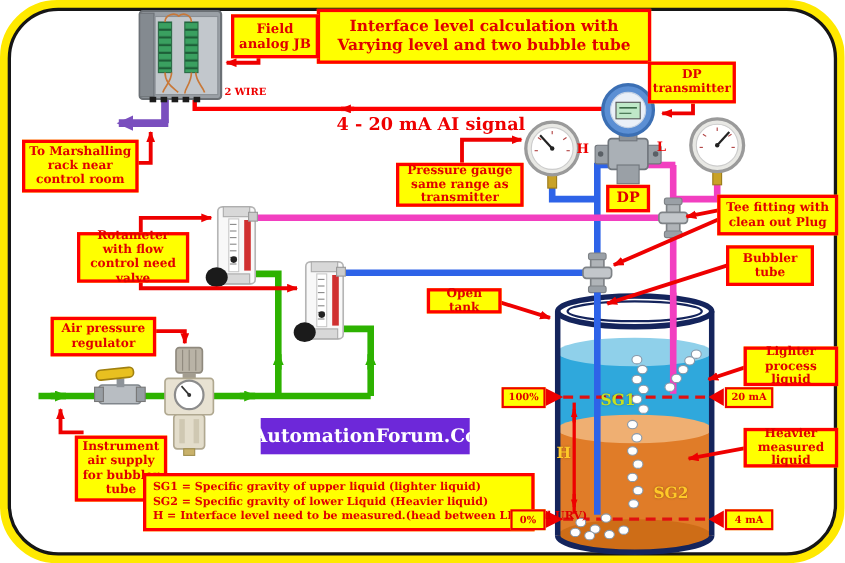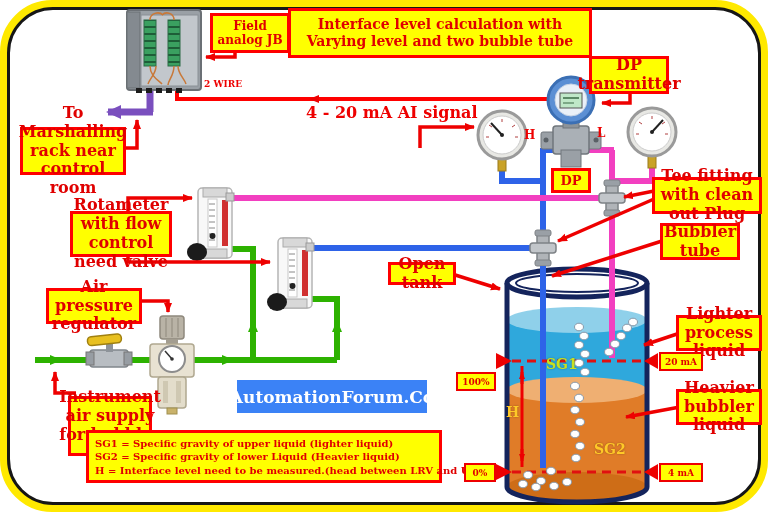--- a/index.html
+++ b/index.html
@@ -2,31 +2,31 @@
 <html><head>
 <meta charset="utf-8">
 <style>
   html,body{margin:0;padding:0;background:#fff;}
   #stage{position:relative;width:768px;height:512px;background:#fff;overflow:hidden;
          font-family:"DejaVu Serif", serif;}
   .frame-yellow{position:absolute;inset:0;border:9px solid #ffe900;border-radius:52px;pointer-events:none;z-index:1;}
   .frame-black{position:absolute;inset:7px;border:3px solid #161616;border-radius:46px;pointer-events:none;z-index:1;}
   #diagram{position:absolute;inset:0;z-index:2;}
   .lbl{position:absolute;z-index:3;background:#ffff00;border:3px solid #ff0000;color:#e00000;
-       font-weight:bold;font-size:16px;line-height:1.18;text-align:center;
+       font-weight:bold;font-size:11px;line-height:1.18;text-align:center;
        display:flex;align-items:center;justify-content:center;box-sizing:border-box;padding:1px 3px;}
   .title{font-size:14px;line-height:1.25;}
   .freetext{position:absolute;z-index:3;color:#ee0000;font-weight:bold;white-space:nowrap;}
   .tanktext{position:absolute;z-index:4;font-weight:bold;white-space:nowrap;text-shadow:0 0 2px rgba(0,0,0,.35);}
   .minibox{position:absolute;z-index:4;background:#ffff00;border:2px solid #ee0000;color:#e00000;
        font-weight:bold;font-size:9px;display:flex;align-items:center;justify-content:center;box-sizing:border-box;}
-  .watermark{position:absolute;z-index:3;background:#3b82f6;color:#ffffff;font-weight:bold;font-size:17px;
+  .watermark{position:absolute;z-index:3;background:#6d28d9;color:#ffffff;font-weight:bold;font-size:17px;
        display:flex;align-items:center;justify-content:center;}
   .legend{position:absolute;z-index:3;background:#ffff00;border:3px solid #ff0000;box-sizing:border-box;
-       padding:3px 6px;display:flex;flex-direction:column;justify-content:flex-end;}
+       padding:3px 6px;display:flex;flex-direction:column;justify-content:center;margin-left:44px;}
   .legend div{color:#e00000;font-weight:bold;font-size:10px;white-space:nowrap;line-height:1.35;}
 </style>
 </head>
 <body>
 
 <div id="stage">
 
   <svg id="diagram" width="768" height="512" viewBox="0 0 768 512">
     <defs>
       <marker id="mR" markerUnits="userSpaceOnUse" markerWidth="12" markerHeight="10" refX="9" refY="4" orient="auto">
@@ -304,43 +304,44 @@
   <div class="lbl" style="left:210px;top:13px;width:80px;height:40px;font-size:12px;">Field analog JB</div>
 
   <div class="lbl" style="left:589px;top:56px;width:80px;height:38px;">DP transmitter</div>
 
   <div class="lbl" style="left:20px;top:127px;width:106px;height:48px;">To Marshalling rack near control room</div>
 
   <div class="freetext" style="left:204px;top:79px;font-size:9px;">2 WIRE</div>
 
   <div class="freetext" style="left:306px;top:103px;font-size:16px;">4 - 20 mA AI signal</div>
 
+  <div class="lbl" style="left:360px;top:148px;width:116px;height:40px;">Pressure gauge same range as transmitter</div>
 
   <div class="lbl" style="left:70px;top:211px;width:102px;height:46px;">Rotameter with flow control need valve</div>
 
   <div class="lbl" style="left:46px;top:288px;width:96px;height:36px;">Air pressure regulator</div>
 
   <div class="lbl" style="left:68px;top:368px;width:84px;height:60px;margin-top:28px;">Instrument air supply for bubbler tube</div>
 
   <div class="lbl" style="left:388px;top:262px;width:68px;height:23px;">Open tank</div>
 
   <div class="lbl" style="left:652px;top:177px;width:110px;height:37px;">Tee fitting with clean out Plug</div>
 
   <div class="lbl" style="left:660px;top:223px;width:80px;height:37px;">Bubbler tube</div>
 
   <div class="lbl" style="left:676px;top:315px;width:86px;height:36px;">Lighter process liquid</div>
 
-  <div class="lbl" style="left:676px;top:389px;width:86px;height:36px;">Heavier bubbler liquid</div>
+  <div class="lbl" style="left:676px;top:389px;width:86px;height:36px;">Heavier measured liquid</div>
 
   <div class="lbl" style="left:551px;top:136px;width:40px;height:25px;font-size:13px;z-index:4;margin-top:32px;">DP</div>
 
   <div class="freetext" style="left:524px;top:128px;font-size:12px;">H</div>
   <div class="freetext" style="left:597px;top:126px;font-size:12px;">L</div>
 
-  <div class="minibox" style="left:456px;top:372px;width:40px;height:19px;">100%</div>
+  <div class="minibox" style="left:456px;top:352px;width:40px;height:19px;">100%</div>
   <div class="minibox" style="left:659px;top:352px;width:44px;height:19px;">20 mA</div>
   <div class="minibox" style="left:464px;top:463px;width:32px;height:19px;">0%</div>
   <div class="minibox" style="left:659px;top:463px;width:44px;height:19px;">4 mA</div>
 
   <div class="tanktext" style="left:546px;top:356px;font-size:14px;color:#c8e020;">SG1</div>
   <div class="tanktext" style="left:594px;top:441px;font-size:14px;color:#ffc928;">SG2</div>
   <div class="tanktext" style="left:506px;top:404px;font-size:14px;color:#ffc928;">H</div>
 
   <div class="watermark" style="left:237px;top:380px;width:190px;height:33px;">AutomationForum.Co</div>
 

